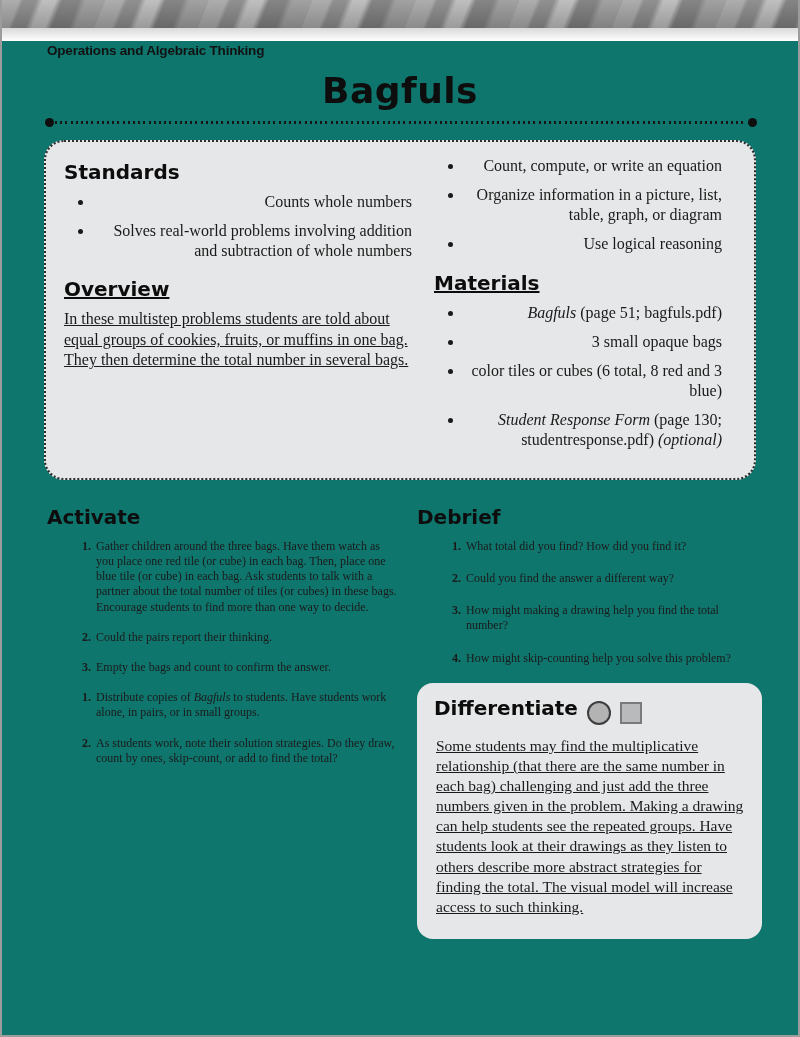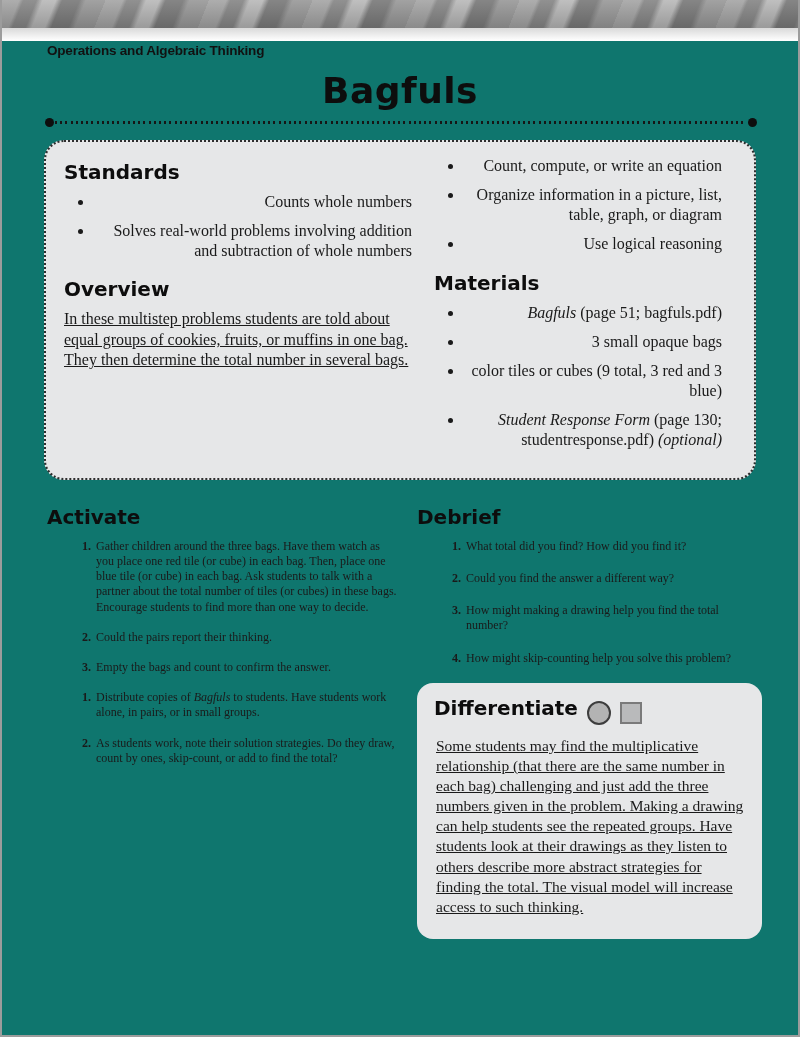--- a/index.html
+++ b/index.html
@@ -70,21 +70,21 @@
     display: grid;
     grid-template-columns: 350px 1fr;
     column-gap: 20px;
   }
   h2.fun {
     font-family: "DejaVu Sans", sans-serif;
     font-weight: 700; font-size: 20px;
     color: #0d0d0d; letter-spacing: 0px;
   }
   .info-box h2.fun { margin: 4px 0 8px 2px; }
-  .info-box h2.fun.later { margin-top: 16px; }
+  .info-box h2.fun.later { margin-top: 16px; text-decoration: underline; }
   .bullets {
     list-style: disc;
     padding-left: 32px;
     font-size: 16px; line-height: 1.26;
   }
   .bullets li { margin-bottom: 9px; text-align: right; }
   .para { font-size: 16px; line-height: 1.28; padding-left: 2px; text-decoration: underline; }
 
   
   .main {
@@ -159,21 +159,21 @@
       <ul class="bullets">
           <li>Count, compute, or write an equation</li>
           <li>Organize information in a picture, list, table, graph, or diagram</li>
           <li>Use logical reasoning</li>
         </ul>
 
       <h2 class="fun later">Materials</h2>
       <ul class="bullets">
           <li><em>Bagfuls</em> (page 51; bagfuls.pdf)</li>
           <li>3 small opaque bags</li>
-          <li>color tiles or cubes (9 total, 3 red and 3 blue)</li>
+          <li>color tiles or cubes (6 total, 8 red and 3 blue)</li>
           <li><em>Student Response Form</em> (page 130; studentresponse.pdf) <em>(optional)</em></li>
         </ul>
     </div>
   </div>
 
   <div class="main">
     <div class="col">
       <h2 class="fun">Activate</h2>
       <ol class="steps">
           <li>Gather children around the three bags. Have them watch as you place one red tile (or cube) in each bag. Then, place one blue tile (or cube) in each bag. Ask students to talk with a partner about the total number of tiles (or cubes) in these bags. Encourage students to find more than one way to decide.</li>

